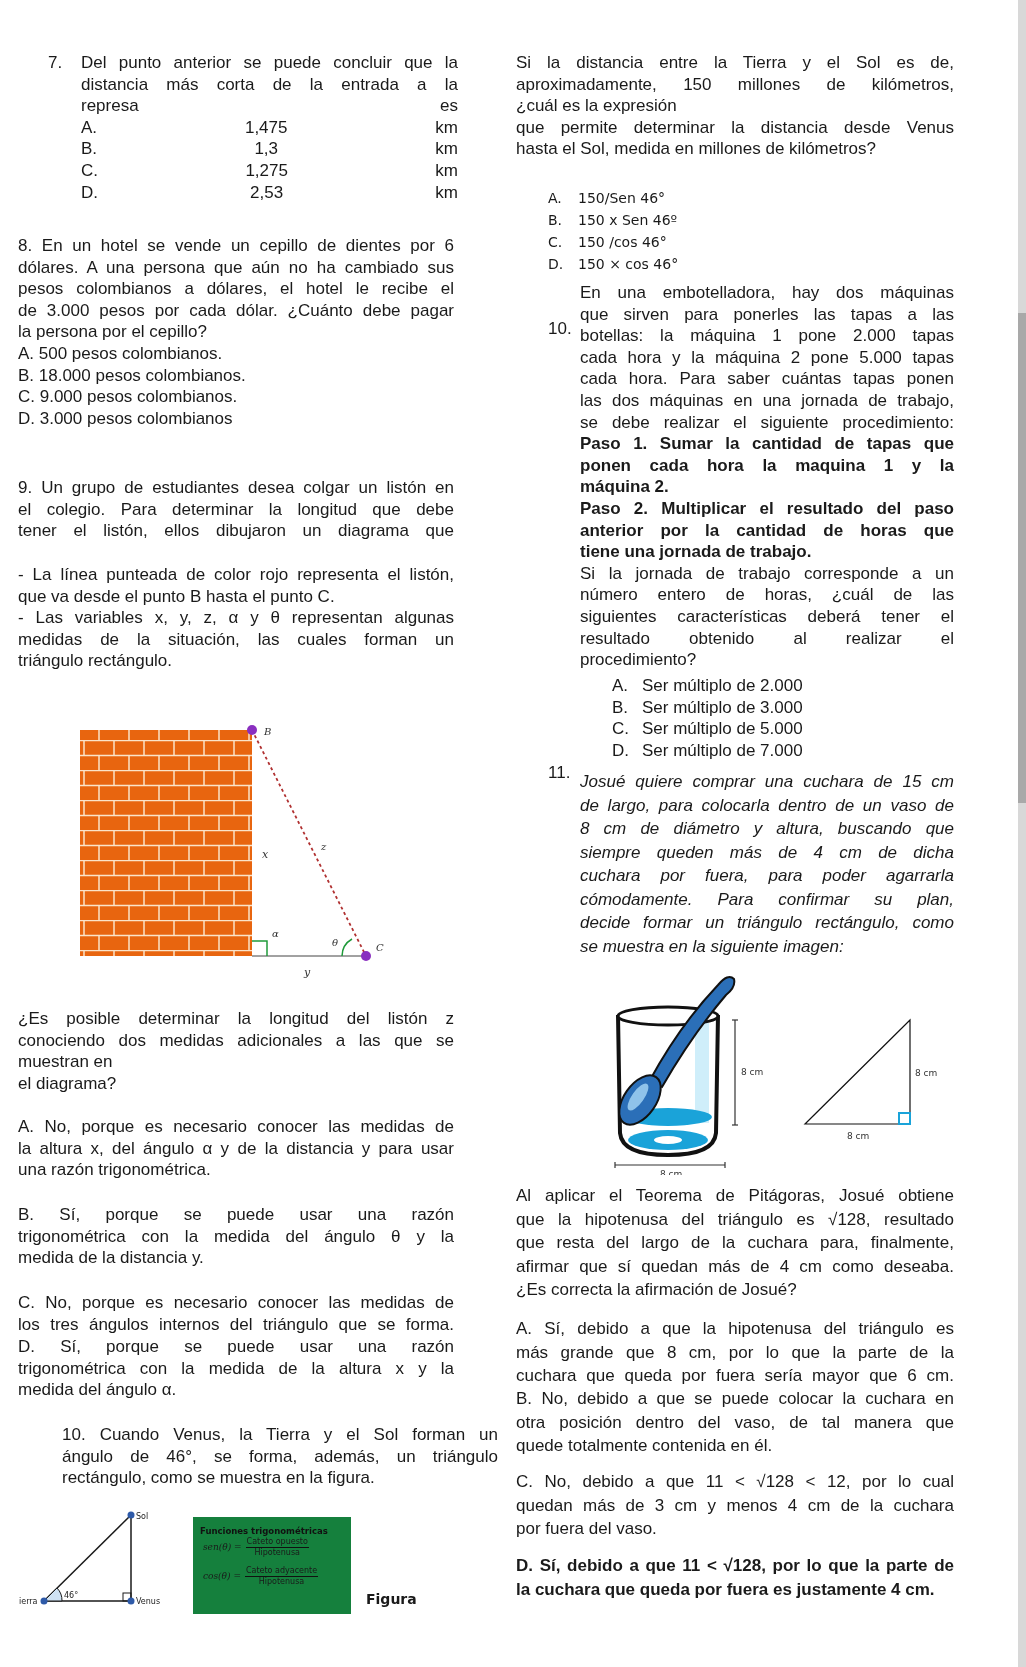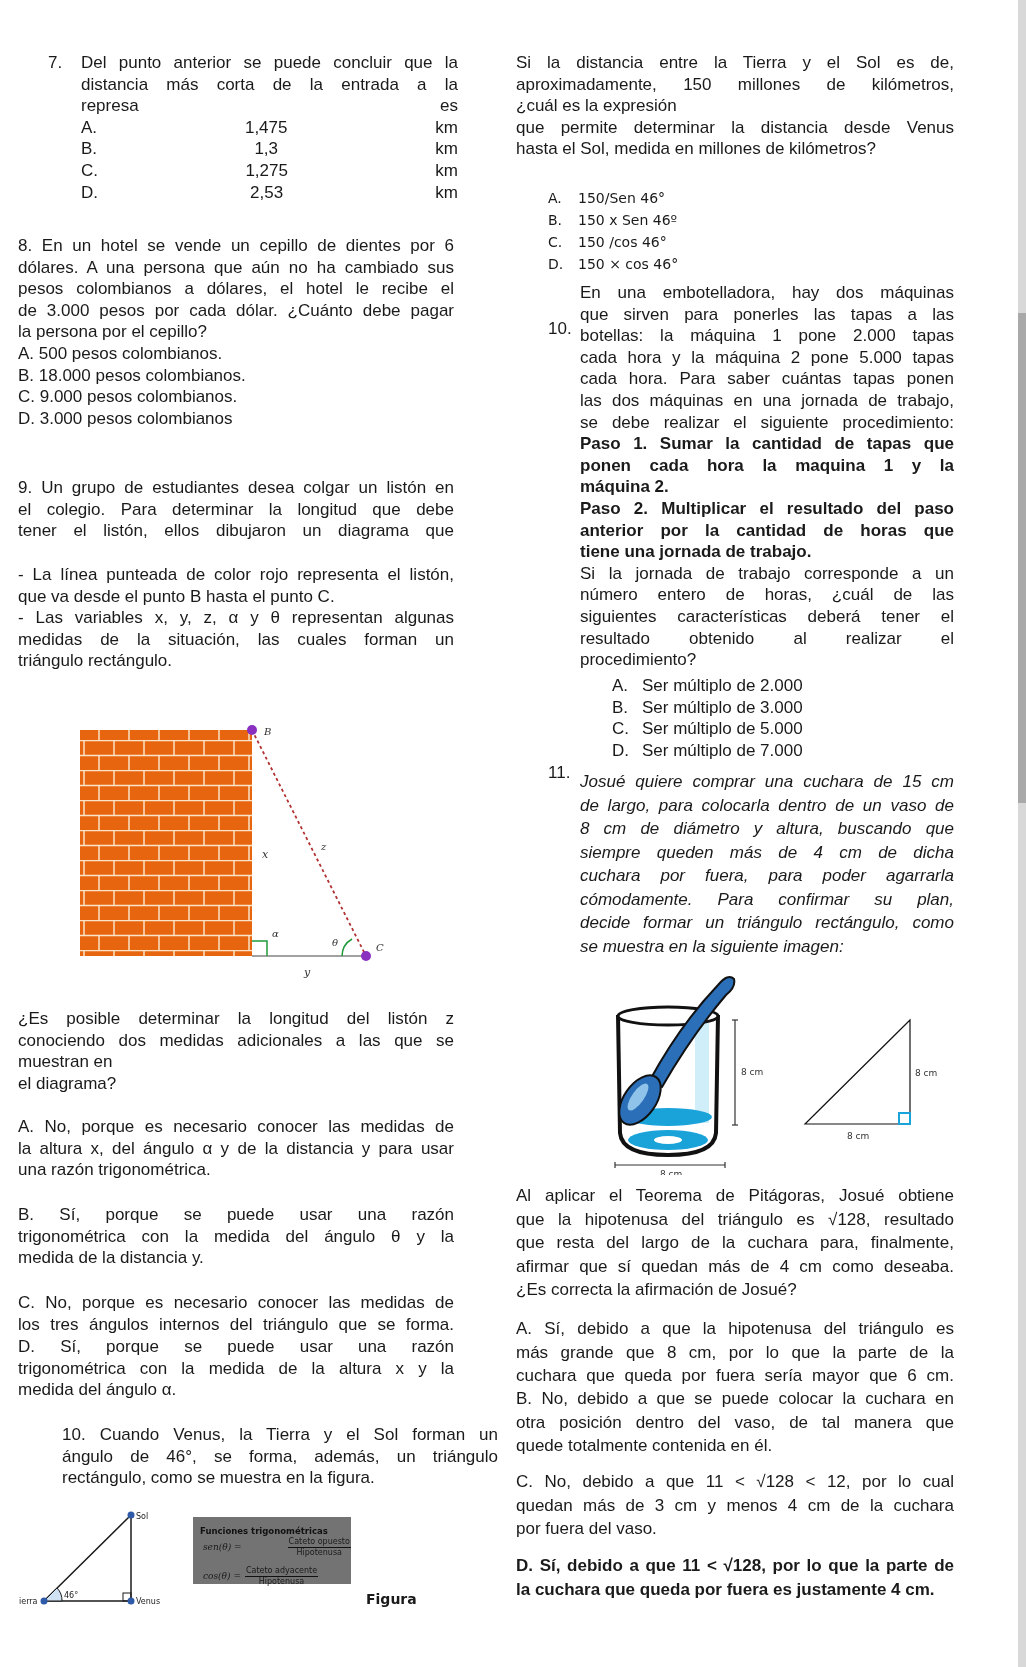--- a/index.html
+++ b/index.html
@@ -8,21 +8,21 @@
     background: #ffffff; color: #1a1a1a;
     font-family: "Liberation Sans", sans-serif; font-size: 17px; line-height: 21.6px;
   }
   .abs { position: absolute; }
   .jl { text-align: justify; text-align-last: justify; }
   .line { display: block; white-space: nowrap; }
   .calibri { font-family: "DejaVu Sans", sans-serif; font-size: 14px; }
   .bold { font-weight: bold; }
   .scrollbar { position: absolute; left: 1018px; top: 0; width: 8px; height: 1667px; background: #d8d8d8; }
   .scroll-thumb { position: absolute; left: 0; top: 313px; width: 8px; height: 490px; background: #a9a9a9; }
-  .trigbox { position: absolute; left: 193px; top: 1517px; width: 158px; height: 67px; background: #737373; }
+  .trigbox { position: absolute; left: 193px; top: 1517px; width: 158px; height: 97px; background: #15803d; }
   .trigbox .title { position: absolute; left: 7px; top: 4px; font-family: "DejaVu Sans", sans-serif; font-size: 8.5px; font-weight: bold; color: #111; white-space: nowrap; }
   .frac-row { position: absolute; left: 10px; font-size: 9px; white-space: nowrap; display: flex; align-items: center; }
   .frac-row .lhs { font-family: "DejaVu Serif", serif; font-style: italic; margin-right: 4px; }
   .frac { display: inline-flex; flex-direction: column; align-items: center; font-family: "DejaVu Sans", sans-serif; font-size: 8px; line-height: 10px; }
   .frac .num { border-bottom: 1px solid #111; padding: 0 1px; }
 </style>
 </head>
 <body>
 
 <div class="abs" style="left:48px; top:52px; width:410px;">
@@ -134,21 +134,21 @@
   <circle cx="44" cy="101" r="3.5" fill="#2e5aa8"></circle>
   <circle cx="131" cy="101" r="3.5" fill="#2e5aa8"></circle>
   <text x="136" y="19" font-family="DejaVu Sans, sans-serif" font-size="8" fill="#222">Sol</text>
   <text x="19" y="104" font-family="DejaVu Sans, sans-serif" font-size="8" fill="#222">ierra</text>
   <text x="136" y="104" font-family="DejaVu Sans, sans-serif" font-size="8" fill="#222">Venus</text>
   <text x="64" y="98" font-family="DejaVu Sans, sans-serif" font-size="8" fill="#222">46°</text>
 </svg>
 
 <div class="trigbox">
   <span class="title">Funciones trigonométricas</span>
-  <div class="frac-row" style="top:20px;gap:42px;">
+  <div class="frac-row" style="top:20px;">
     <span class="lhs">sen(θ) =</span>
     <span class="frac">
       <span class="num">Cateto opuesto</span>
       <span>Hipotenusa</span>
     </span>
   </div>
   <div class="frac-row" style="top:49px;">
     <span class="lhs">cos(θ) =</span>
     <span class="frac">
       <span class="num">Cateto adyacente</span>

